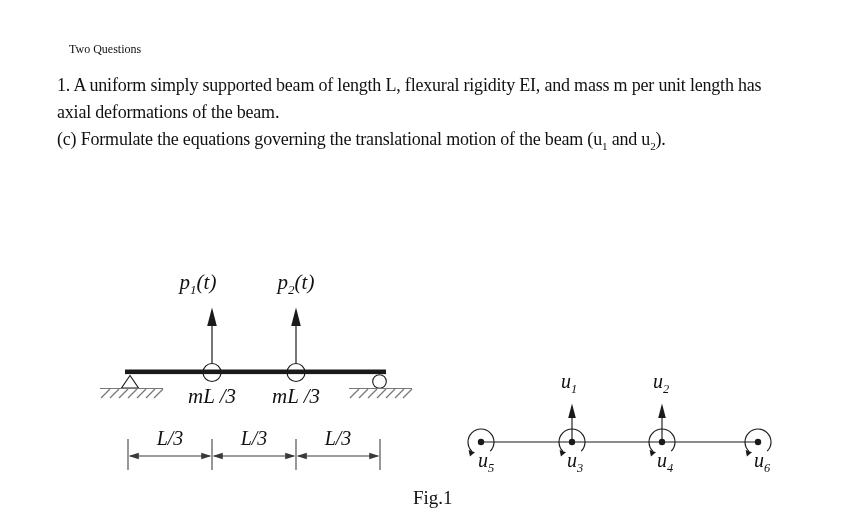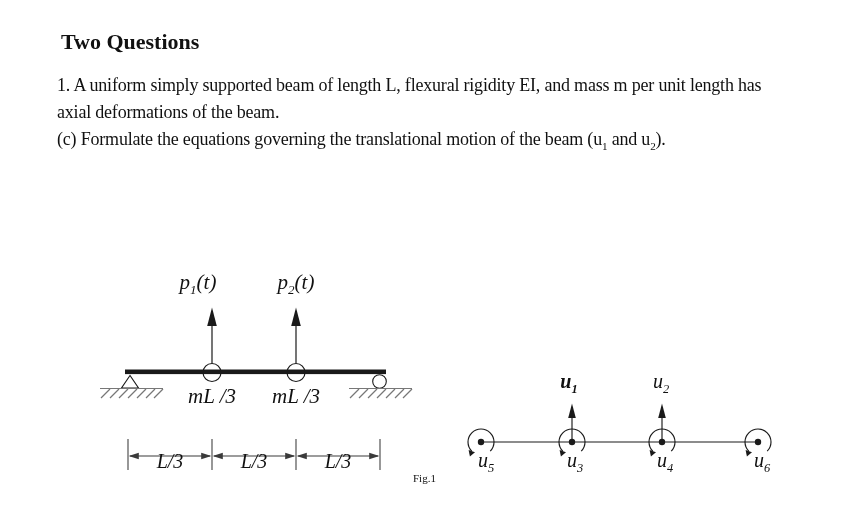--- a/index.html
+++ b/index.html
@@ -1,46 +1,46 @@
 <!DOCTYPE html>
 <html style="--text: #111111; --diagram_line: #1a1a1a; --ground: #777777; --dim_line: #3a3a3a;"><head>
 <meta charset="utf-8">
 <style>
   html,body { margin:0; padding:0; background:#ffffff; }
   .page {
     position:relative; width:847px; height:524px; background:#fff;
     overflow:hidden; font-family:"Liberation Serif", serif; color:var(--text,#111);
   }
   .heading {
-    position:absolute; left:57px; top:24px; margin:4px;
-    font-size:22px; line-height:27px; font-weight:bold; white-space:nowrap;
+    position:absolute; left:57px; top:24px; margin:12px;
+    font-size:12px; line-height:27px; font-weight:normal; white-space:nowrap;
   }
   .text-block { position:absolute; left:57px; top:72px; width:780px; }
   .tline {
     font-size:18px; line-height:27px; letter-spacing:-0.2px; white-space:nowrap;
   }
   .tline sub, .flabel sub { font-size:0.62em; line-height:0; }
   .figure { position:absolute; inset:0; }
   .fig-svg { position:absolute; left:0; top:0; }
   .flabel {
     position:absolute; font-style:italic; font-size:21px; line-height:22px;
     text-align:center; white-space:nowrap;
   }
   .flabel.dim { font-size:20px; }
   .flabel.dof { font-size:20px; }
   .caption {
-    position:absolute; left:413px; top:468px; font-size:11px; line-height:20px;
+    position:absolute; left:413px; top:488px; font-size:19px; line-height:20px;
     font-style:normal; white-space:nowrap;
   }
   
   .ink        { stroke:var(--diagram_line,#1a1a1a); stroke-width:1.2; fill:none; }
   .ink-thin   { stroke:var(--diagram_line,#1a1a1a); stroke-width:1.15; fill:none; }
   .ink-fill   { fill:var(--diagram_line,#1a1a1a); stroke:none; }
   .ground     { stroke:var(--ground,#777); stroke-width:1.2; fill:none; }
-  .dim        { stroke:var(--dim_line,#3a3a3a); stroke-width:1.05; fill:none;margin-top:23px; }
+  .dim        { stroke:var(--dim_line,#3a3a3a); stroke-width:1.05; fill:none; }
   .dim-fill   { fill:var(--dim_line,#3a3a3a); stroke:none; }
   .white-fill { fill:#ffffff; }
 </style>
 </head>
 <body>
 
 <div class="page">
 
   <h1 class="heading">Two Questions</h1>
 
@@ -151,21 +151,21 @@
     <div class="flabel" style="left:168px; top:271px; width:60px;"><span>p</span><sub>1</sub><span>(t)</span></div>
     <div class="flabel" style="left:266px; top:271px; width:60px;"><span>p</span><sub>2</sub><span>(t)</span></div>
 
     <div class="flabel" style="left:177px; top:385px; width:70px;">mL /3</div>
     <div class="flabel" style="left:261px; top:385px; width:70px;">mL /3</div>
 
     <div class="flabel dim" style="left:140px; top:427px; width:60px;">L/3</div>
     <div class="flabel dim" style="left:224px; top:427px; width:60px;">L/3</div>
     <div class="flabel dim" style="left:308px; top:427px; width:60px;">L/3</div>
 
-    <div class="flabel dof" style="left:547px; top:370px; width:44px;font-weight:bold;"><span>u</span><sub>1</sub></div>
+    <div class="flabel dof" style="left:547px; top:370px; width:44px;"><span>u</span><sub>1</sub></div>
     <div class="flabel dof" style="left:639px; top:370px; width:44px;"><span>u</span><sub>2</sub></div>
 
     <div class="flabel dof" style="left:464px; top:449px; width:44px;"><span>u</span><sub>5</sub></div>
     <div class="flabel dof" style="left:553px; top:449px; width:44px;"><span>u</span><sub>3</sub></div>
     <div class="flabel dof" style="left:643px; top:449px; width:44px;font-family:Liberation Serif, serif;"><span>u</span><sub>4</sub></div>
     <div class="flabel dof" style="left:740px; top:449px; width:44px;"><span>u</span><sub>6</sub></div>
 
     <div class="caption">Fig.1</div>
   </div>
 </div>

